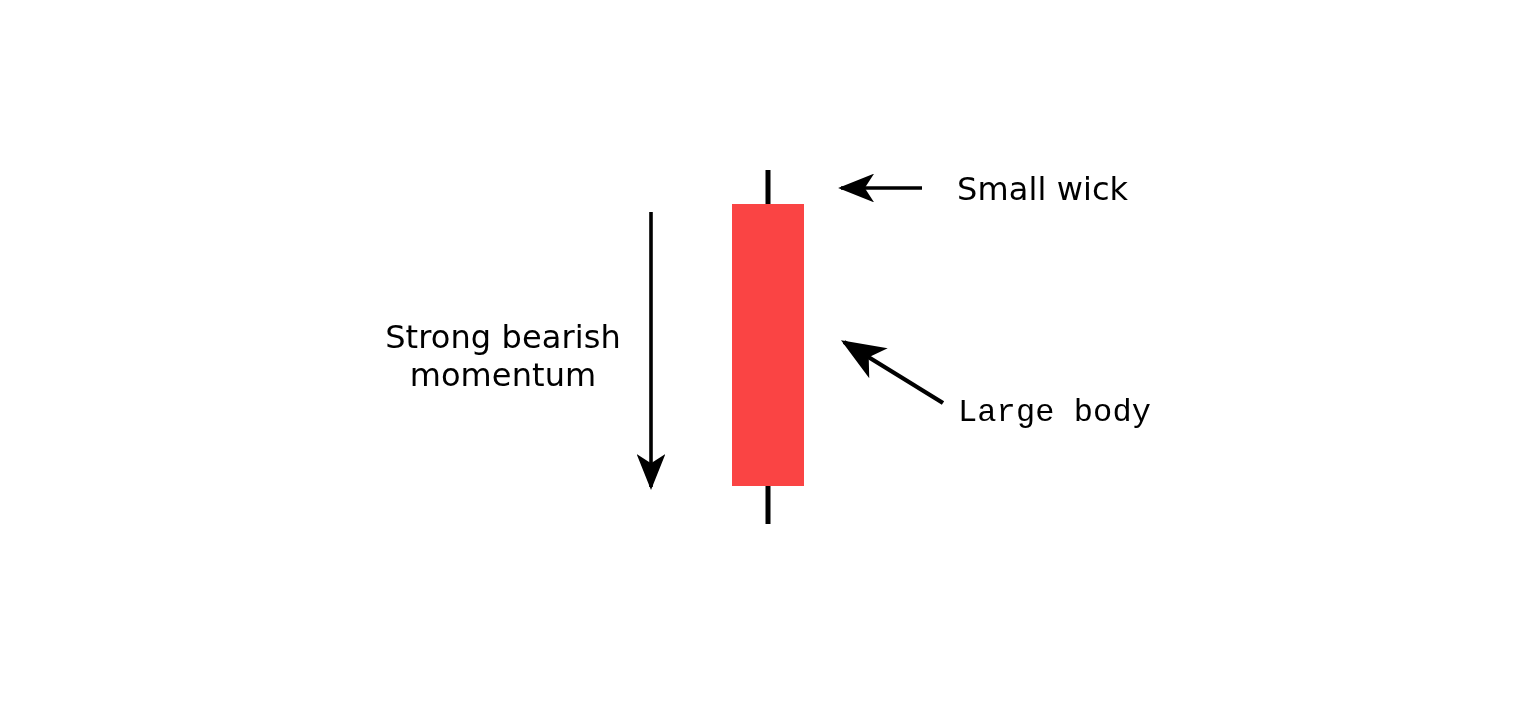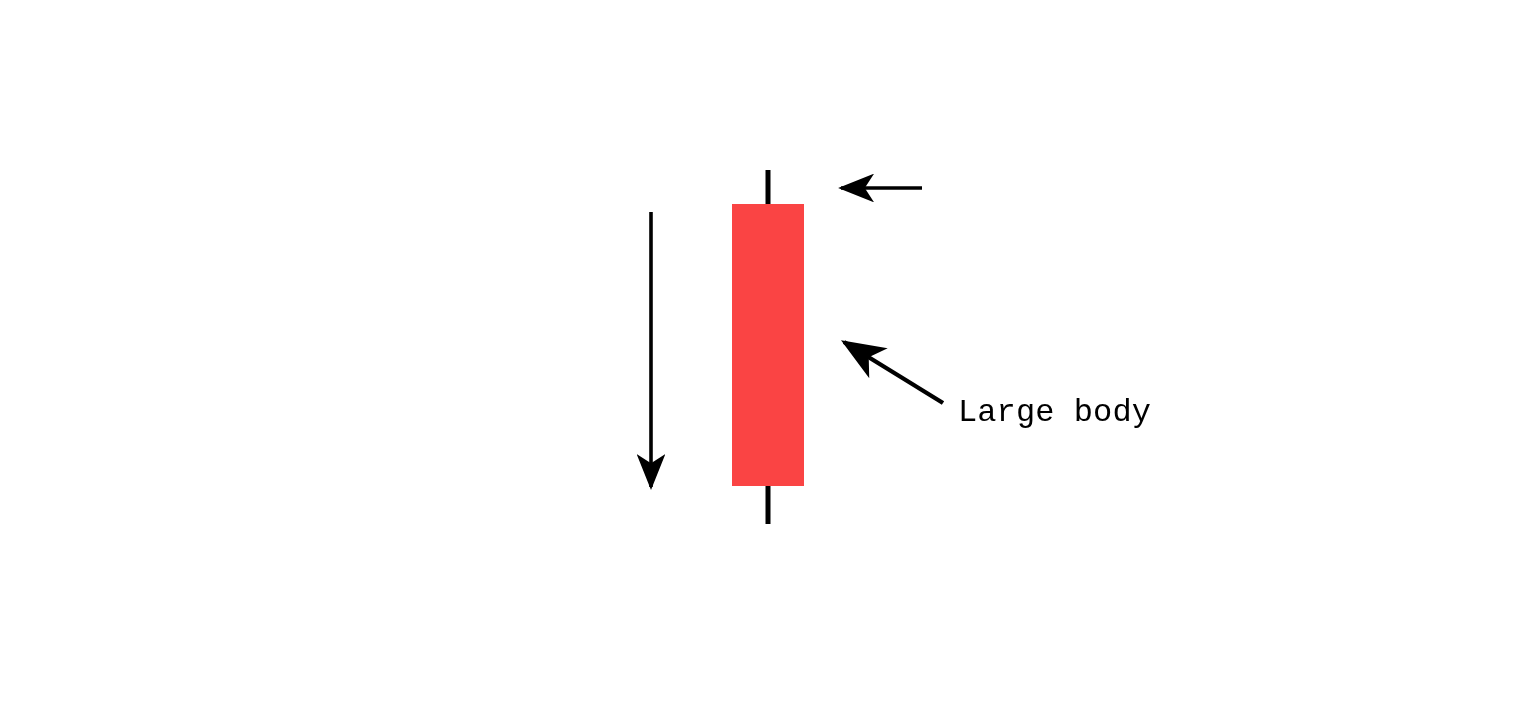--- a/index.html
+++ b/index.html
@@ -80,17 +80,22 @@
 
     <rect x="732" y="204" width="72" height="282" fill="#fa4444"></rect>
 
     <line x1="651" y1="212" x2="651" y2="487" stroke="#000000" stroke-width="3.6" stroke-linecap="butt" marker-end="url(#arrowhead-down)"></line>
 
     <line x1="922" y1="188" x2="841" y2="188" stroke="#000000" stroke-width="3.6" stroke-linecap="butt" marker-end="url(#arrowhead-left)"></line>
 
     <line x1="943" y1="403" x2="844" y2="342" stroke="#000000" stroke-width="4.4" stroke-linecap="butt" marker-end="url(#arrowhead-diag)"></line>
   </svg>
 
+  <div class="annot-label" id="label-small-wick">Small wick</div>
 
   <div class="annot-label" id="label-large-body">Large body</div>
 
+  <div class="annot-label" id="label-momentum">
+    <span class="line">Strong bearish</span>
+    <span class="line">momentum</span>
+  </div>
 
 </div>
 
 </body></html>

